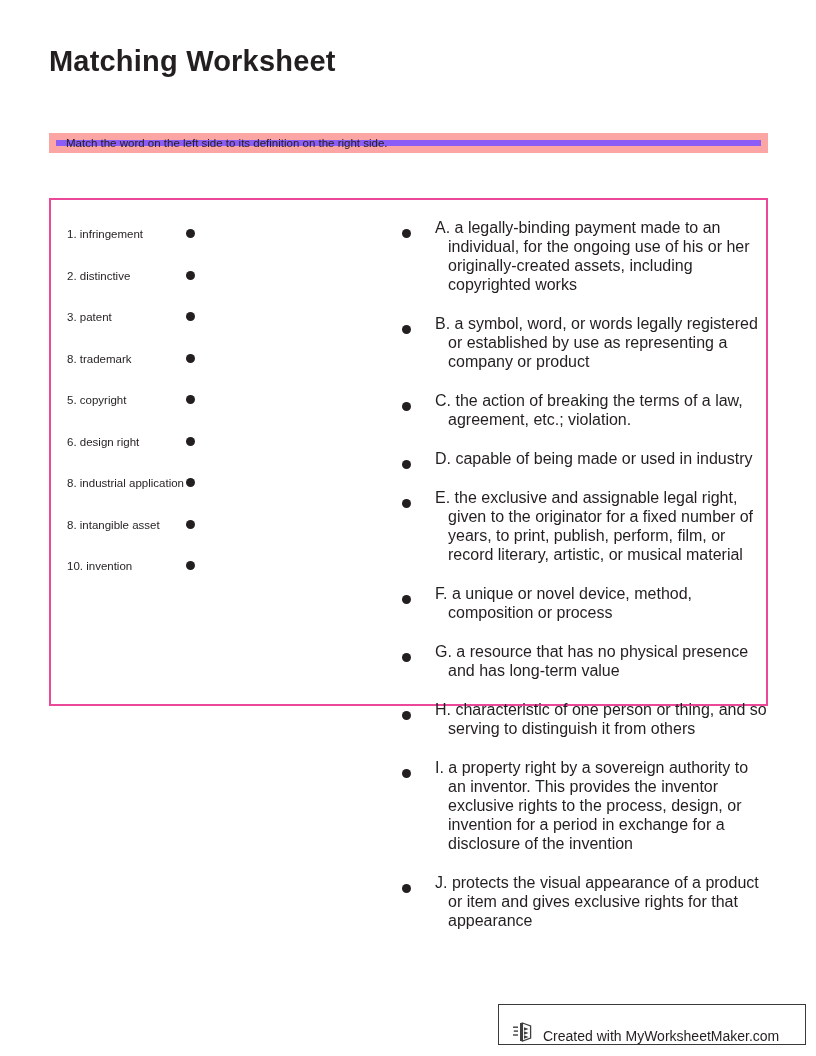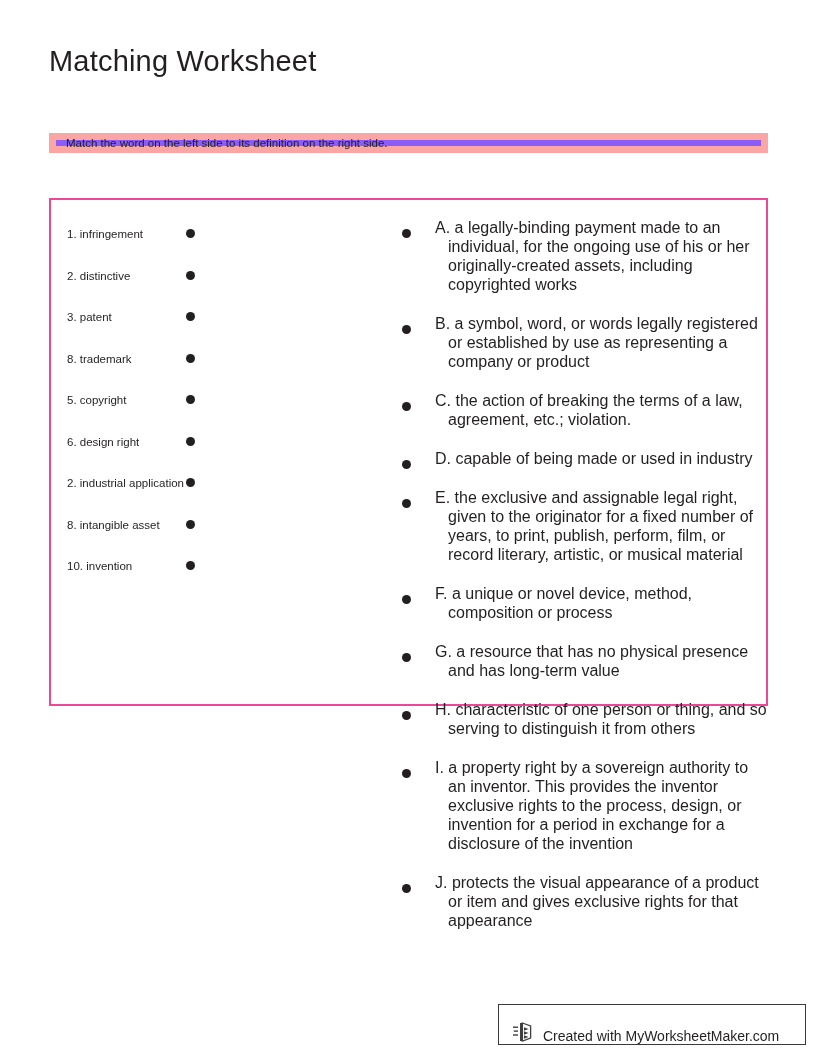--- a/index.html
+++ b/index.html
@@ -22,21 +22,21 @@
     height: 1056px;
     box-sizing: border-box;
   }
 
   
   .title {
     position: absolute;
     left: 49px;
     top: 44px;
     font-size: 29px;
-    font-weight: 400;
+    font-weight: 700;
     color: #231f20;
     letter-spacing: 0.2px;
     line-height: 1.2;
     white-space: nowrap;
   }
 
   
   .instruction-box {
     position: absolute;
     left: 49px;
@@ -201,21 +201,21 @@
         </div>
         <div class="left-item">
           <div class="left-label">5. copyright</div>
           <div class="left-dot"></div>
         </div>
         <div class="left-item">
           <div class="left-label">6. design right</div>
           <div class="left-dot"></div>
         </div>
         <div class="left-item">
-          <div class="left-label">2. industrial application</div>
+          <div class="left-label">8. industrial application</div>
           <div class="left-dot"></div>
         </div>
         <div class="left-item">
           <div class="left-label">8. intangible asset</div>
           <div class="left-dot"></div>
         </div>
         <div class="left-item">
           <div class="left-label">10. invention</div>
           <div class="left-dot"></div>
         </div>

